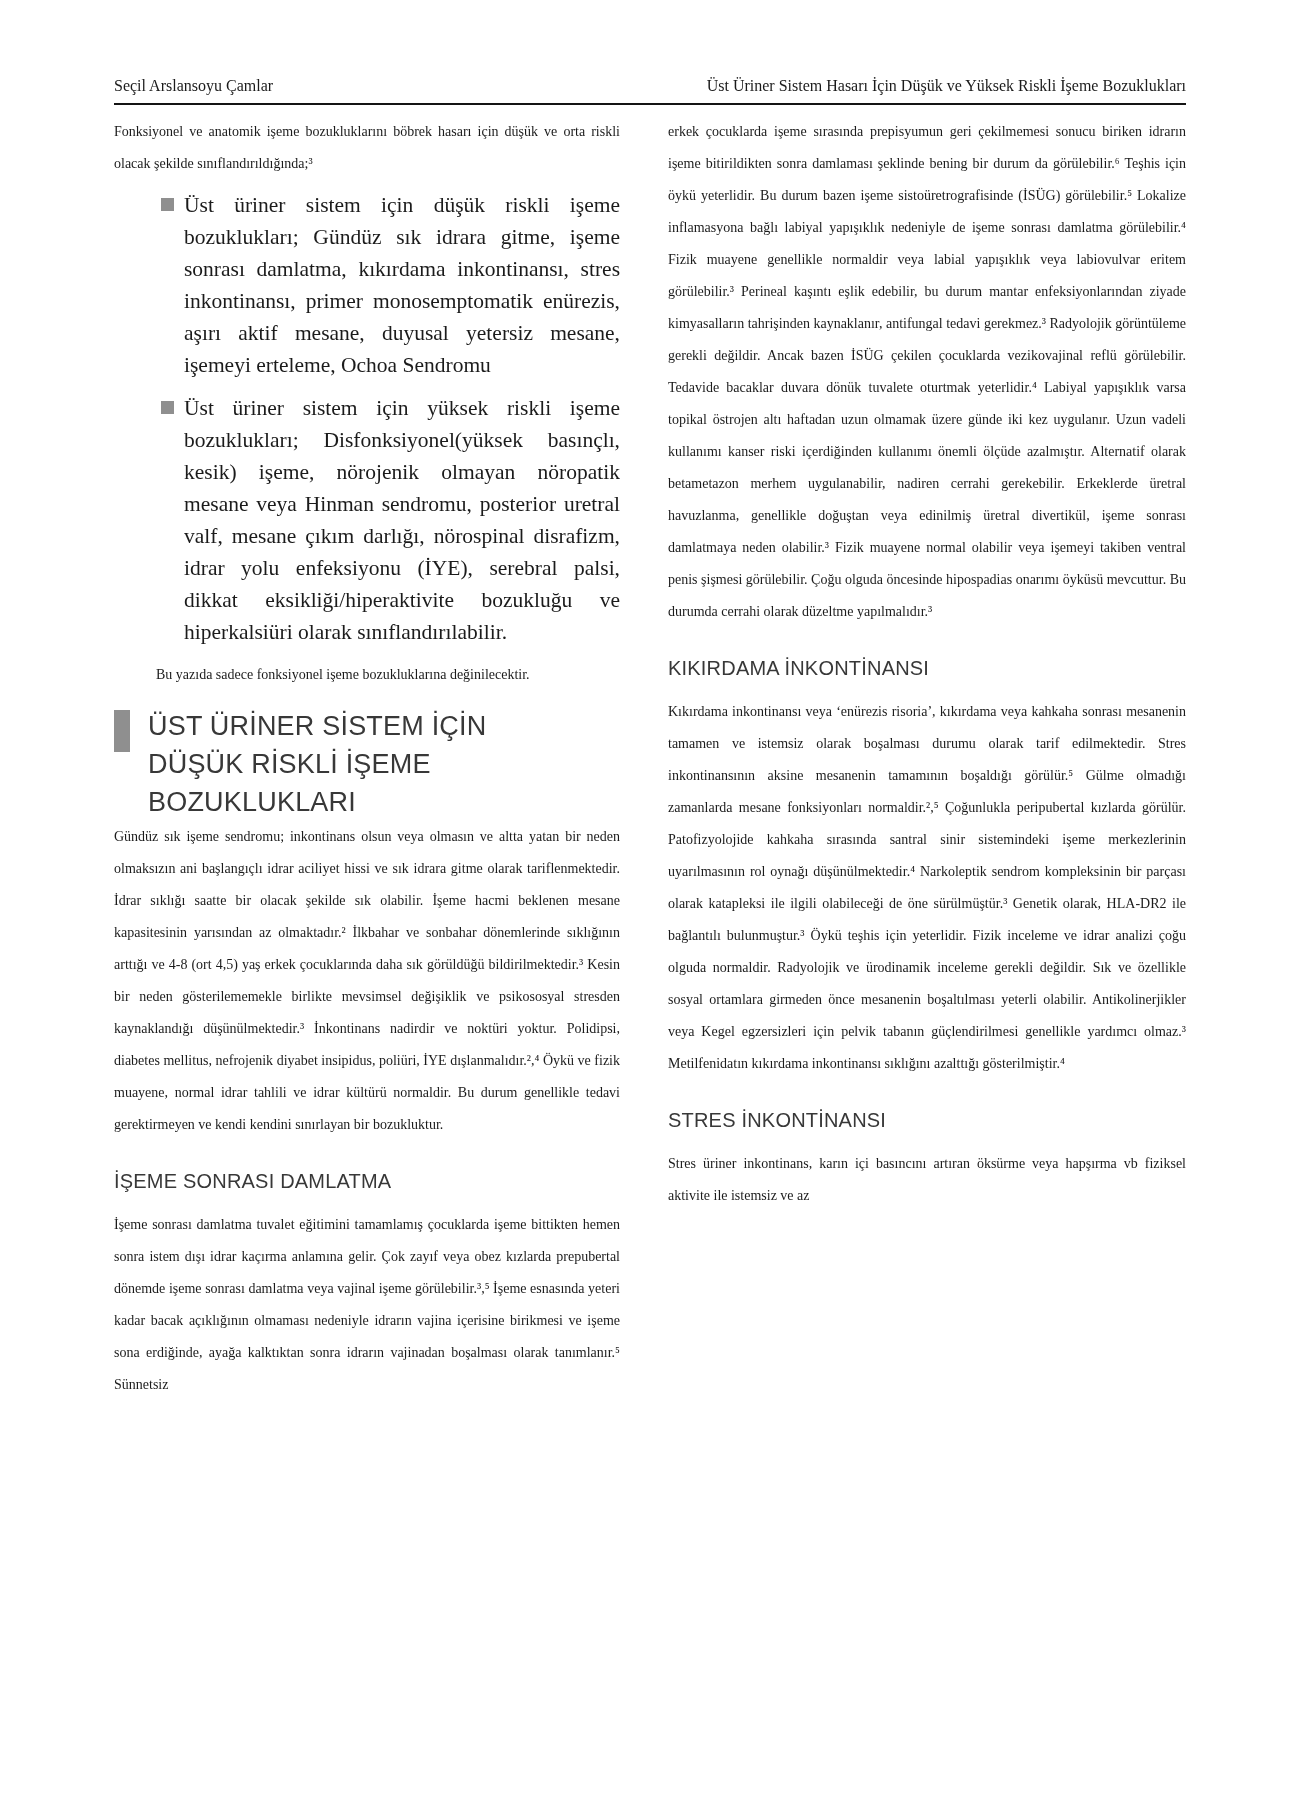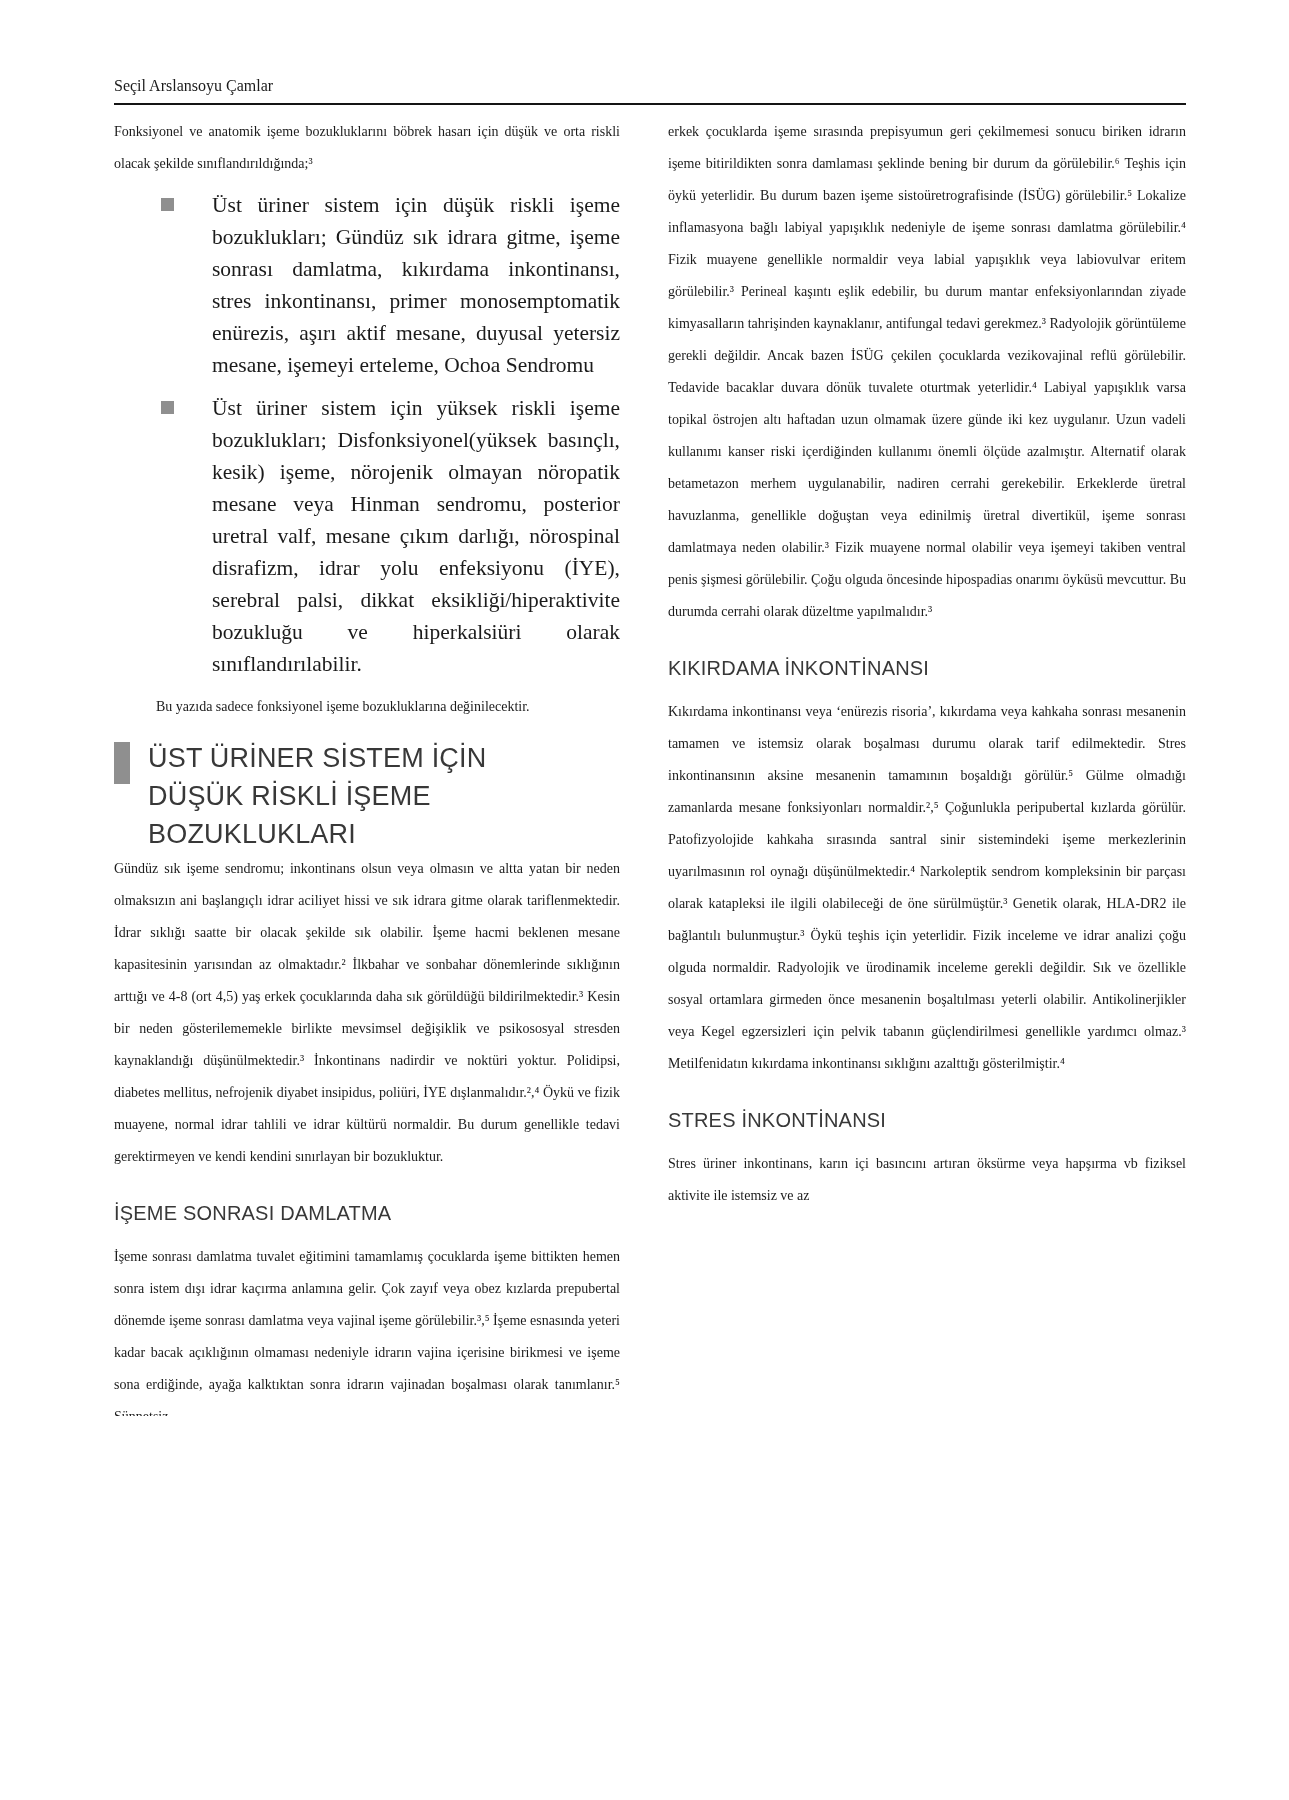--- a/index.html
+++ b/index.html
@@ -49,21 +49,20 @@
     position: absolute;
     left: 47px; top: 9px;
     width: 13px; height: 13px;
     background: #8f8f8f;
   }
   .bullet-text {
     display: block;
     font-size: 21.5px;
     line-height: 32px;
     text-align: justify;
-    margin-left: 28px;
   }
   .section-heading {
     display: flex;
     align-items: flex-start;
     margin: 16px 0 0 0;
     justify-content: center;
   }
   .section-bar {
     flex: 0 0 16px;
     width: 16px; height: 42px;
@@ -97,20 +96,21 @@
     color: #701a75;
   }
 </style>
 </head>
 <body>
 
 <div class="page">
 
   <div class="header">
     <span>Seçil Arslansoyu Çamlar</span>
+    <span>Üst Üriner Sistem Hasarı İçin Düşük ve Yüksek Riskli İşeme Bozuklukları</span>
   </div>
   <div class="header-rule"></div>
 
   <div class="columns">
 
     <div class="col">
       <p class="body-par no-bottom">Fonksiyonel ve anatomik işeme bozukluklarını böbrek hasarı için düşük ve orta riskli olacak şekilde sınıflandırıldığında;³</p>
 
       <div class="bullet-list">
         <div class="bullet-item">

